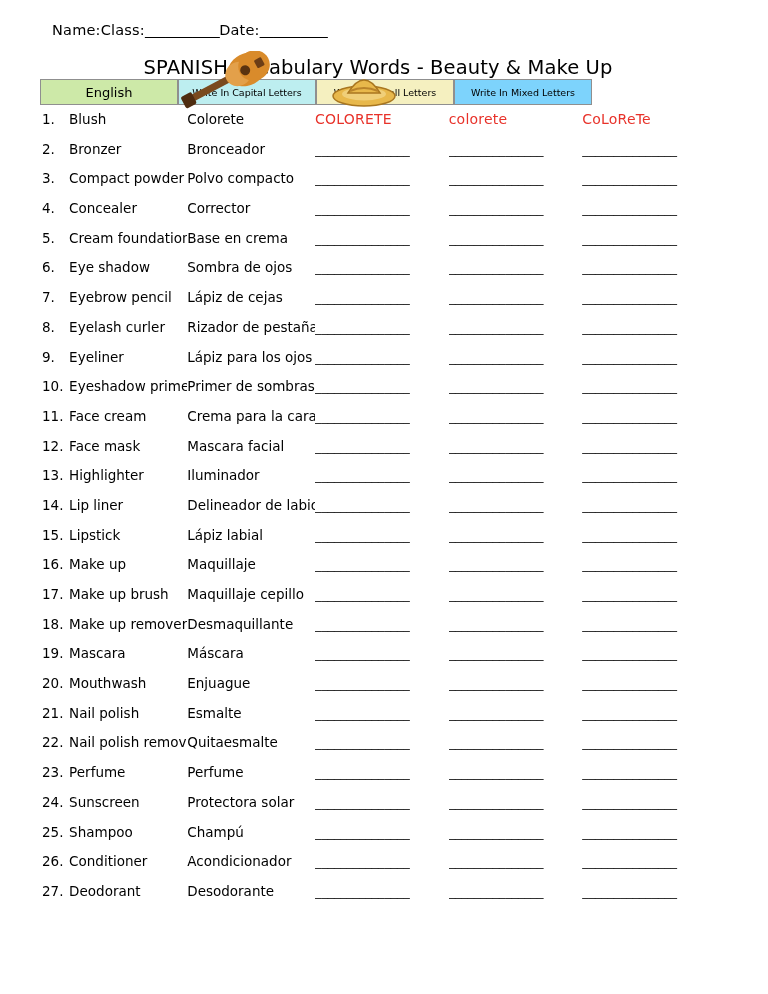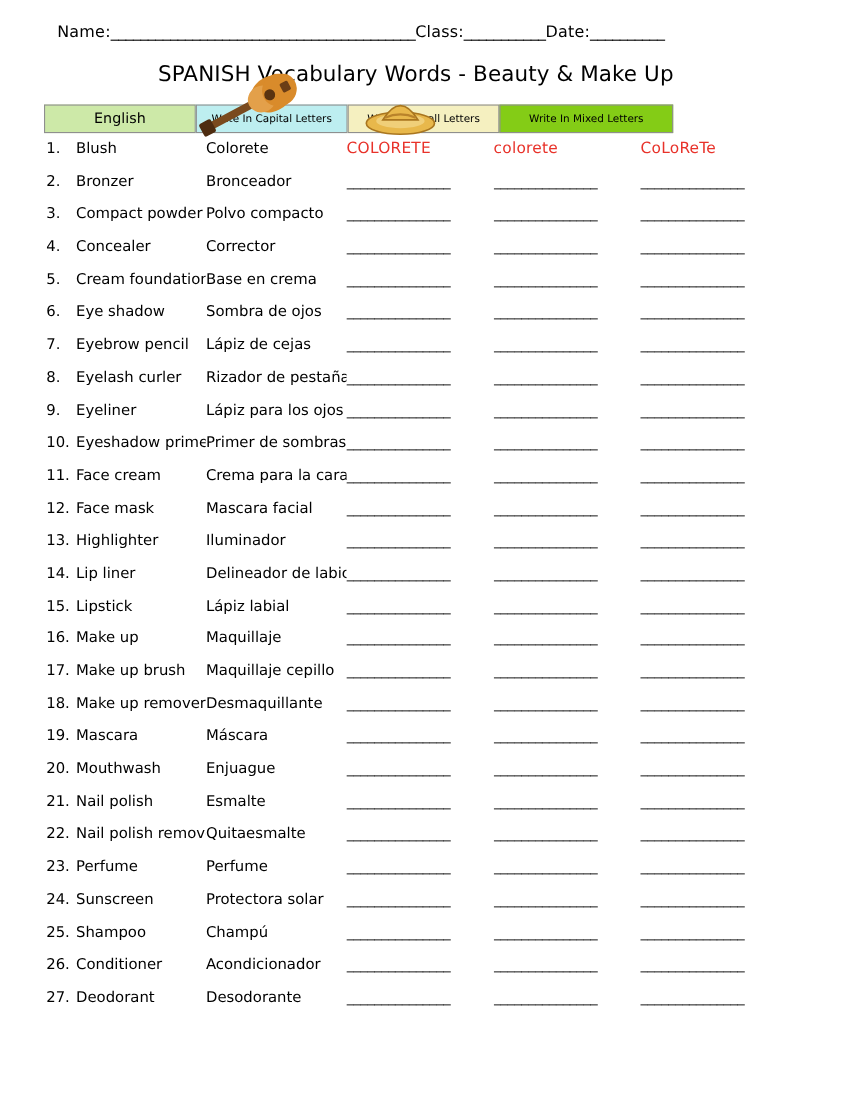--- a/index.html
+++ b/index.html
@@ -40,38 +40,37 @@
   .title {
     text-align: center;
     font-size: 19.5px;
     margin-top: 18px;
     letter-spacing: 0.1px;
   }
 
   
   .head-band {
     position: relative;
-    margin-top: 16px;
     height: 26px;
     display: flex;
   }
   .head-cell {
     border: 1px solid #8f8f8f;
     box-sizing: border-box;
     display: flex;
     align-items: center;
     justify-content: center;
     font-size: 13px;
     height: 26px;
   }
   .head-en { width: 138px; background: #cde9a8; }
   .head-es { width: 138px; background: #e9bfd8; }
   .head-caps { width: 138px; background: #bdeef0; font-size: 9.5px; }
   .head-small { width: 138px; background: #f5f0c0; font-size: 9.5px; justify-content: center; }
-  .head-mixed { width: 158px; background: #84cc16; font-size: 9.5px; }
+  .head-mixed { width: 138px; background: #7dd3fc; font-size: 9.5px; }
 
   
   .guitar {
     position: absolute;
     left: 132px;
     top: -28px;
     width: 108px;
     height: 60px;
     pointer-events: none;
   }
@@ -128,21 +127,20 @@
   .sample.small { letter-spacing: 0.2px; }
   .sample.mixed { letter-spacing: 0.2px; }
 </style>
 </head>
 <body>
 
 <div class="page">
 
   <div class="name-row">
     <span class="lbl">Name:</span>
-    <span class="rule">_________________________________________</span>
     <span class="lbl">Class:</span>
     <span class="rule">___________</span>
     <span class="lbl">Date:</span>
     <span class="rule">__________</span>
   </div>
 
   <div class="title">SPANISH Vocabulary Words - Beauty &amp; Make Up</div>
 
   <div class="head-band">
     <div class="head-cell head-en">

